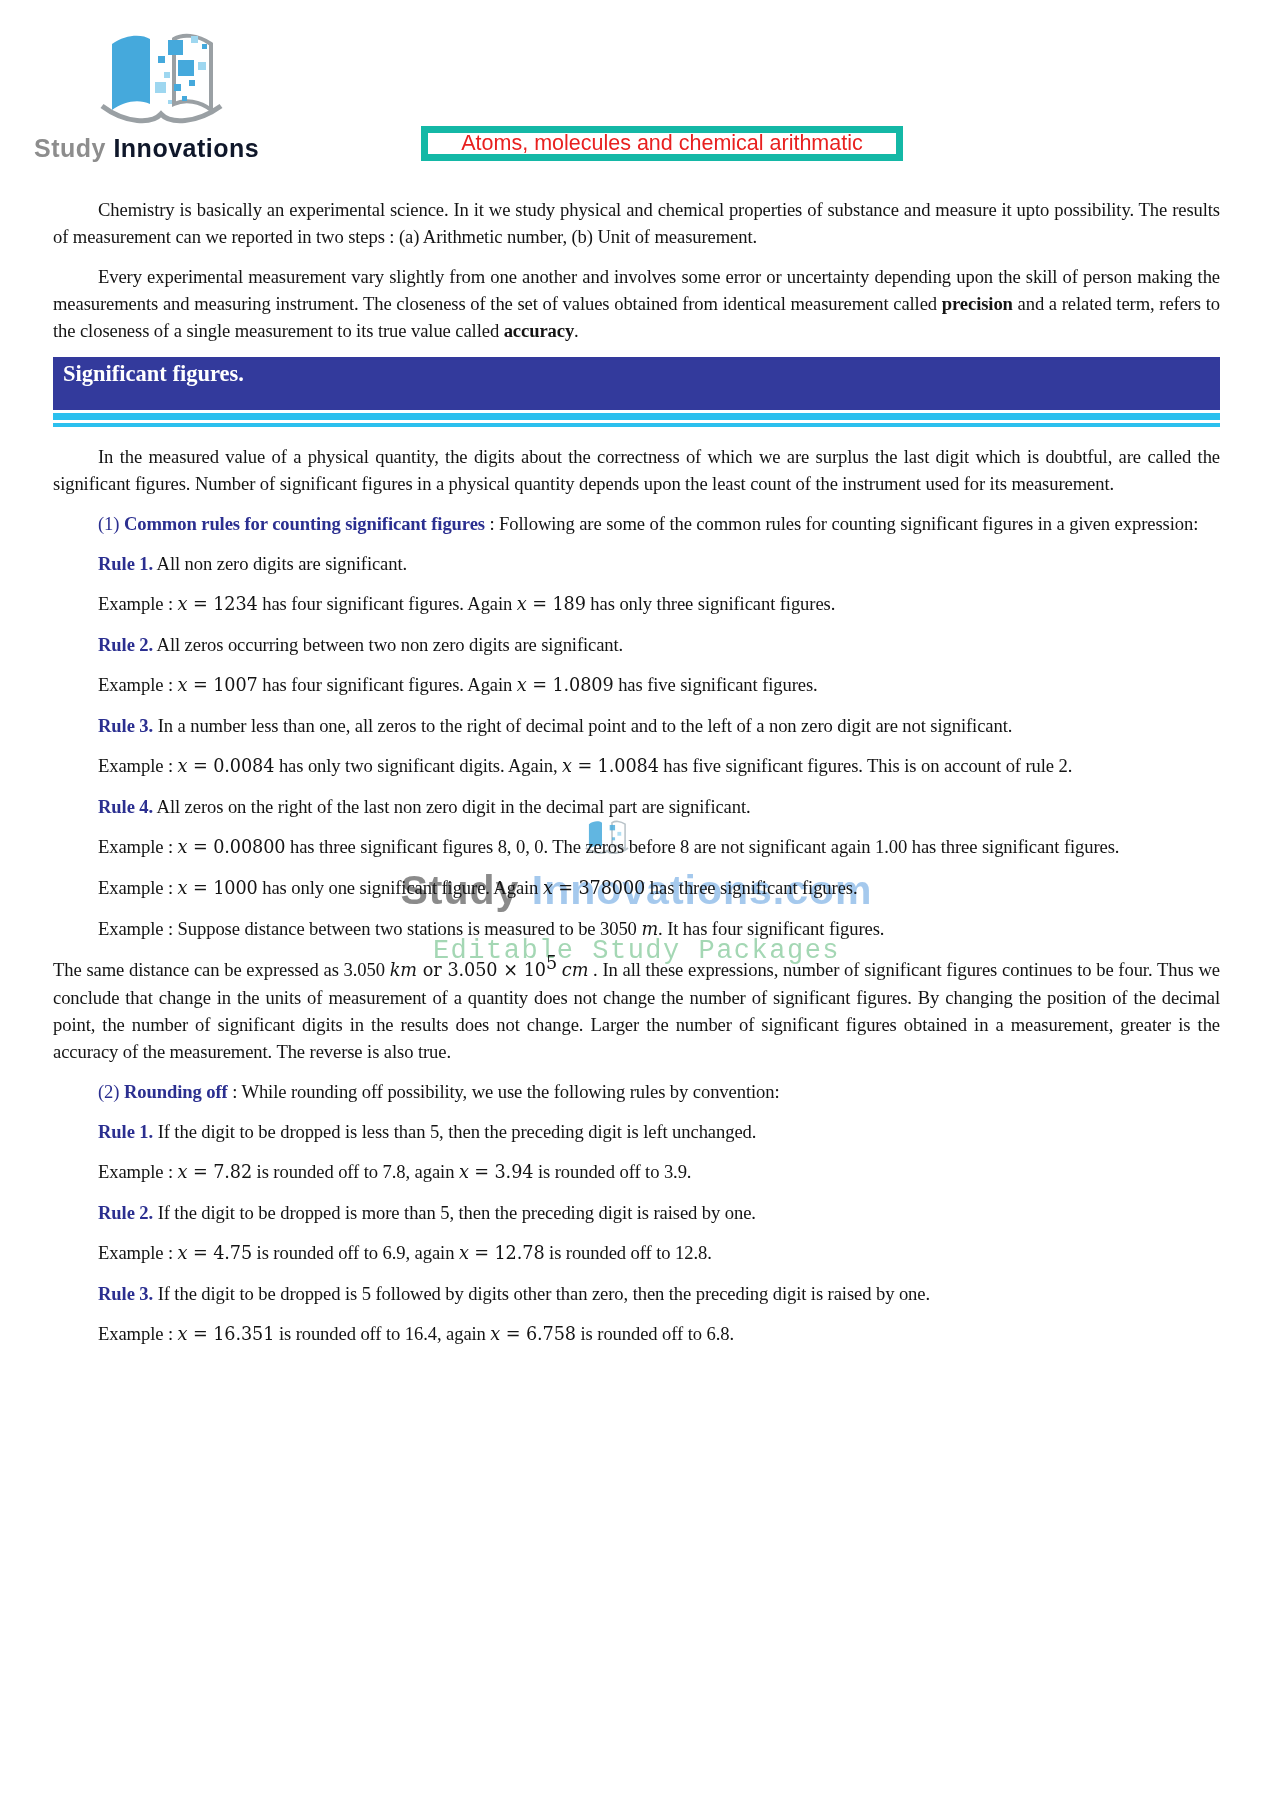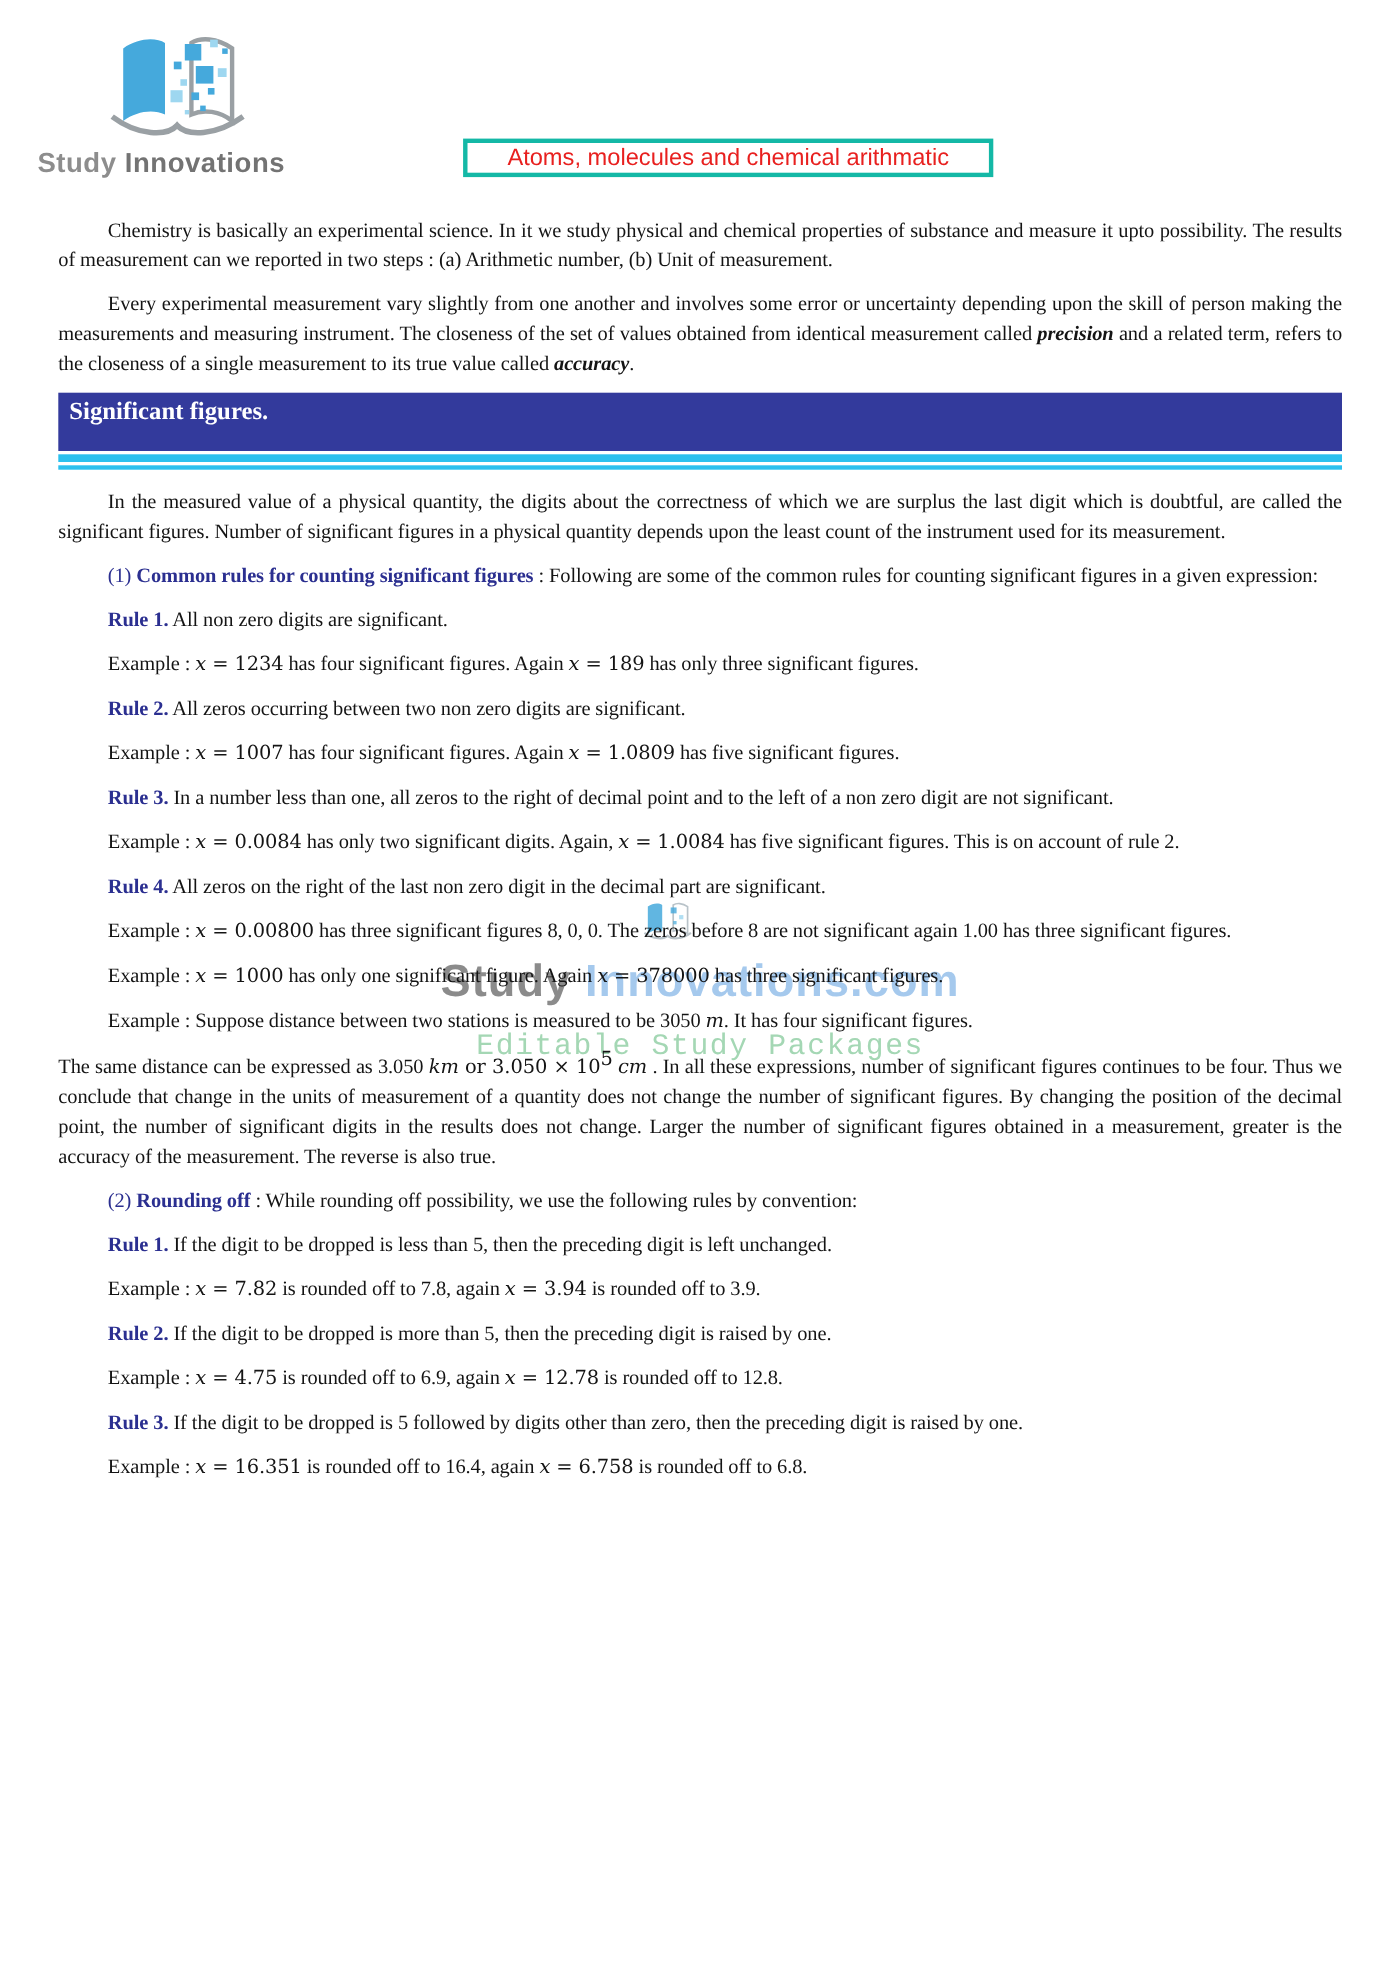--- a/index.html
+++ b/index.html
@@ -3,36 +3,36 @@
 <meta charset="utf-8">
 <style>
   html,body{margin:0;padding:0;background:#ffffff;}
   .page{position:relative;width:1273px;height:1800px;background:#fff;overflow:hidden;
         font-family:"Liberation Serif", serif;color:#141414;}
   
   .logo{position:absolute;left:34px;top:30px;width:260px;}
   .logo svg{display:block;margin-left:60px;}
   .logo-text{font-family:"Liberation Sans", sans-serif;font-weight:bold;font-size:25px;letter-spacing:0.5px;margin-top:2px;}
   .logo-study{color:#8d8d8d;}
-  .logo-innov{color:#737373;}
+  .logo-innov{color:#0f172a;}
   .title-box{position:absolute;left:421px;top:126px;width:482px;height:35px;
-             border:4px solid #14b8a6;box-sizing:border-box;display:flex;align-items:center;justify-content:center;}
+             border:7px solid #14b8a6;box-sizing:border-box;display:flex;align-items:center;justify-content:center;}
   .title-box span{font-family:"Liberation Sans", sans-serif;font-size:21.5px;color:#e8201f;white-space:nowrap;}
   
   .watermark{position:absolute;left:0;top:817px;width:100%;z-index:0;text-align:center;pointer-events:none;}
   .wm-book{margin-left:-60px;}
   .wm-line1{font-family:"Liberation Sans", sans-serif;font-weight:bold;font-size:41px;letter-spacing:1px;margin-top:2px;}
   .wm-line1 .wm-gray{color:#6f6f6f;opacity:.8;}
   .wm-line1 .wm-blue{color:#9cc4ec;opacity:.9;}
   .wm-line2{font-family:Liberation Mono, monospace;font-size:27px;color:#a4d7b4;letter-spacing:1.5px;margin-top:22px;}
   
   .content{position:absolute;left:53px;top:196px;width:1167px;z-index:1;}
   p{margin:0 0 13px 0;font-size:18.6px;line-height:27px;text-align:justify;letter-spacing:-0.1px;}
   .indent{text-indent:45px;}
-  .bi{font-weight:bold;font-style:italic;}
+  .bi{font-weight:bold;}
   .v{font-family:"DejaVu Serif", serif;font-style:italic;font-size:0.95em;}
   .m{font-family:"DejaVu Serif", serif;font-size:0.95em;}
   sup{font-size:0.65em;line-height:0;}
   
   .secbar{margin:4px 0 16px 0;}
   .secbar-main{background:#333a9c;color:#ffffff;font-weight:bold;font-size:22.5px;
                padding:3px 10px 22px 10px;line-height:28px;}
   .stripe-a{height:7px;background:#2bc0ee;margin-top:3px;}
   .stripe-b{height:4px;background:#2bc0ee;margin-top:3px;}
   

